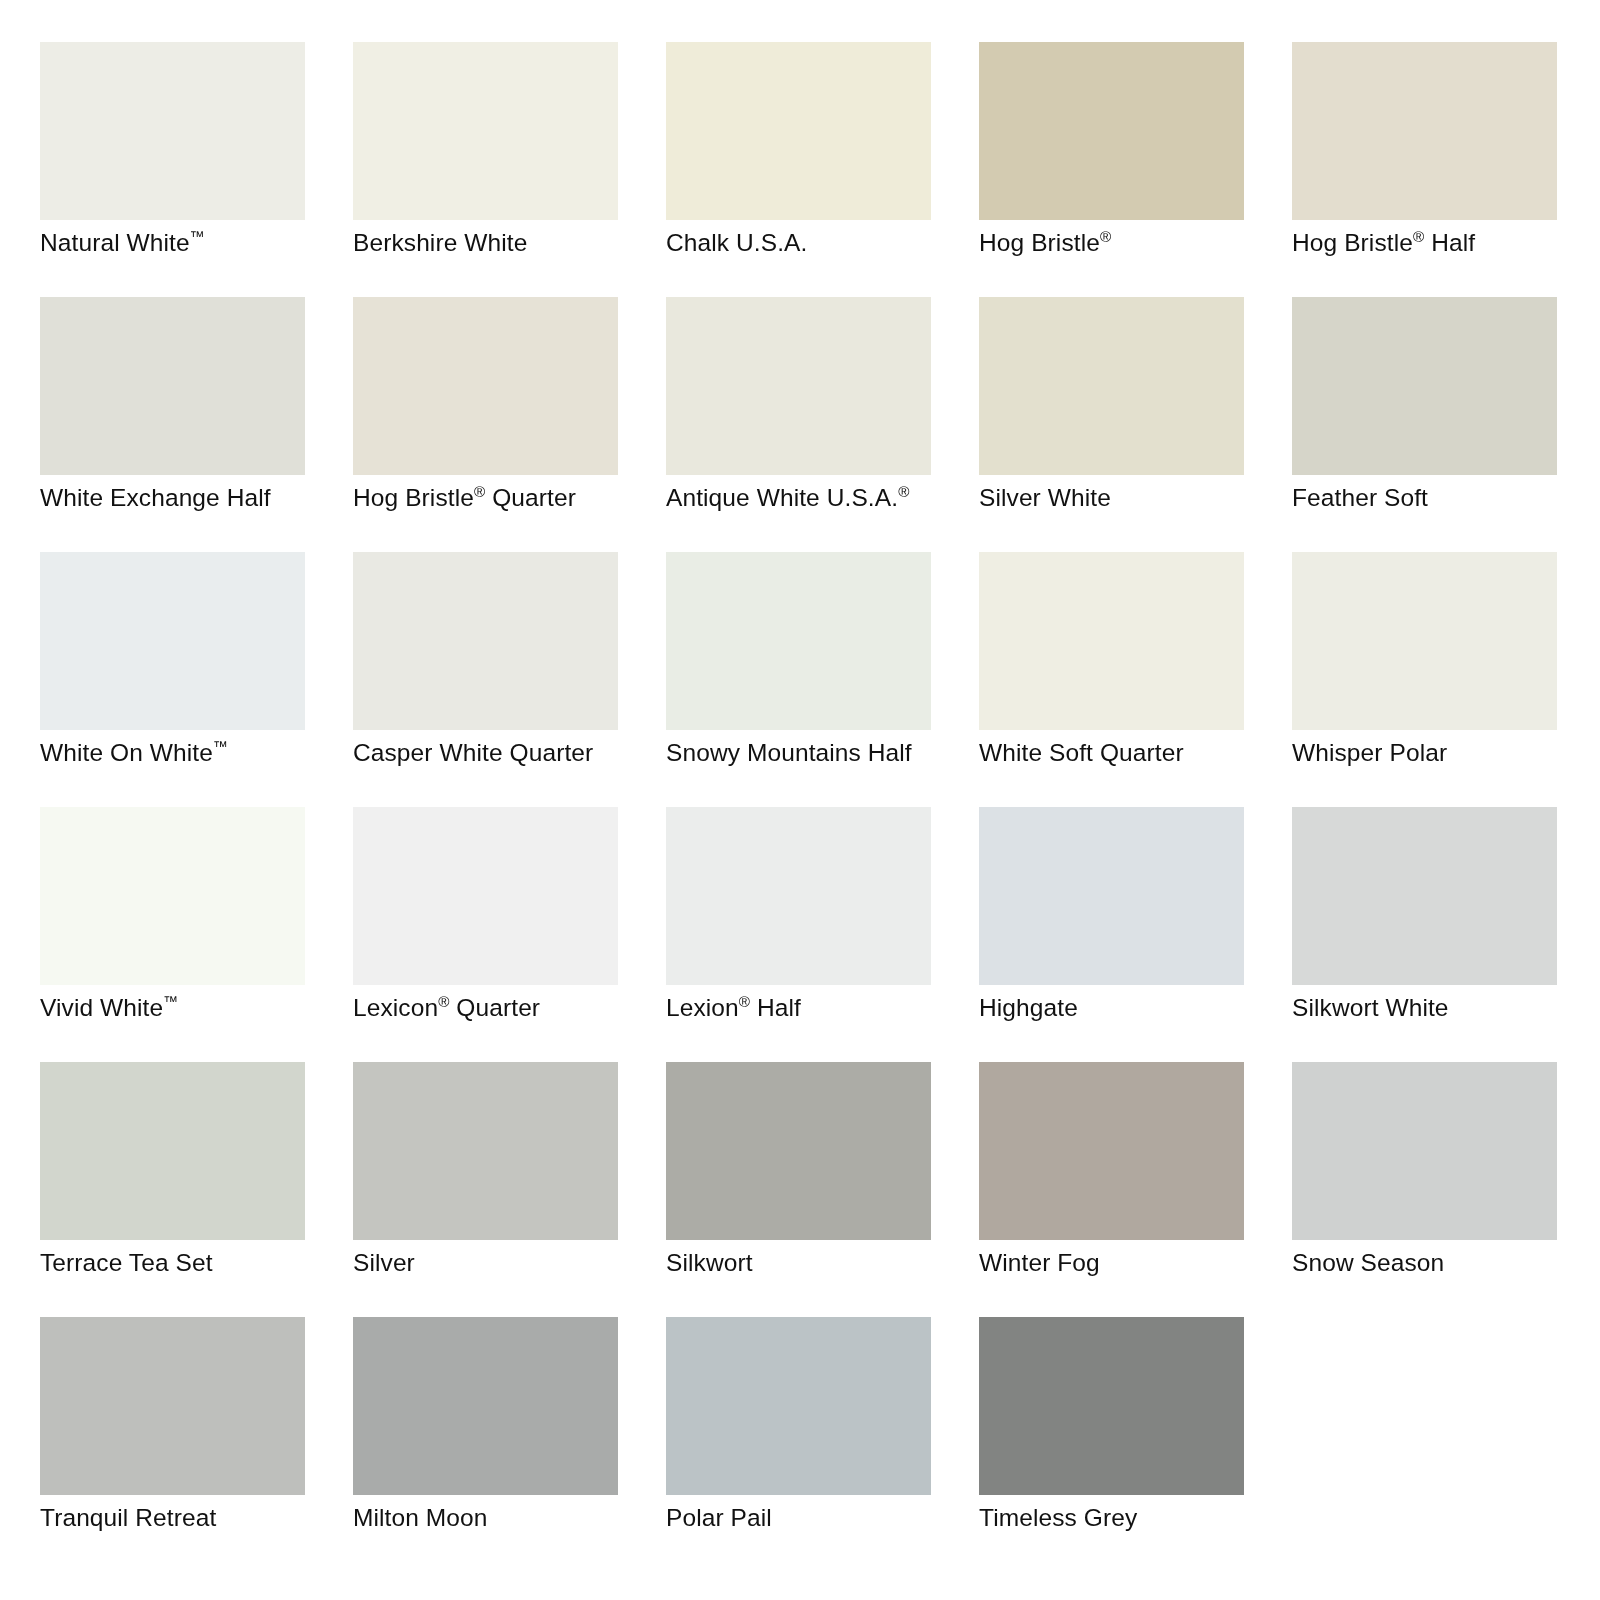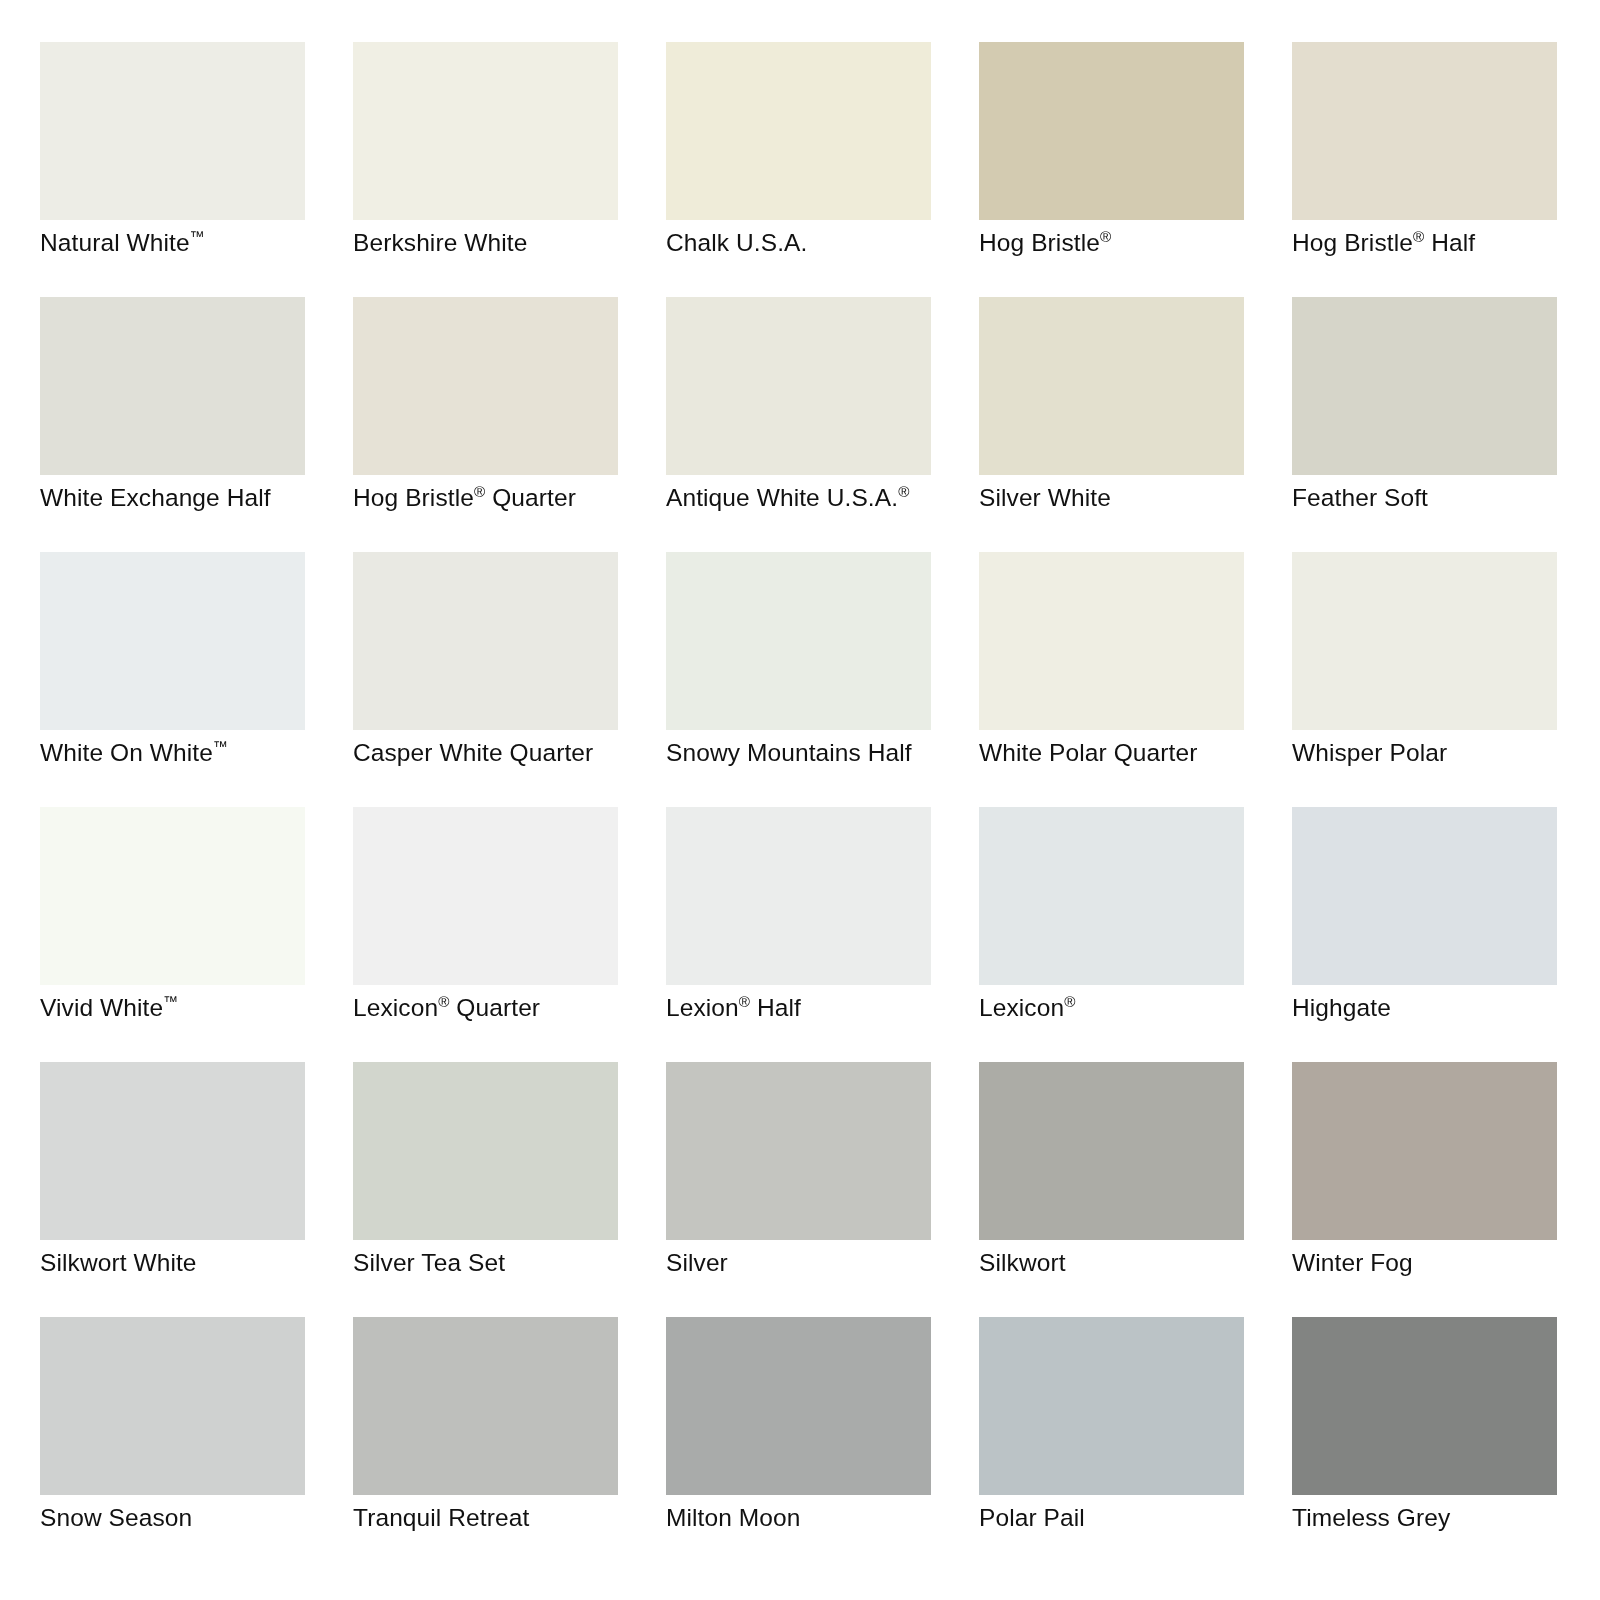--- a/index.html
+++ b/index.html
@@ -112,53 +112,49 @@
     <div class="swatch-cell">
       <div class="swatch-chip" style="background-color: rgb(233, 233, 227);"></div>
       <div class="swatch-label">Casper White Quarter</div>
     </div>
     <div class="swatch-cell">
       <div class="swatch-chip" style="background-color: rgb(233, 237, 229);"></div>
       <div class="swatch-label">Snowy Mountains Half</div>
     </div>
     <div class="swatch-cell">
       <div class="swatch-chip" style="background-color: rgb(239, 238, 227);"></div>
-      <div class="swatch-label">White Polar Quarter</div>
+      <div class="swatch-label">White Soft Quarter</div>
     </div>
     <div class="swatch-cell">
       <div class="swatch-chip" style="background-color: rgb(237, 237, 228);"></div>
       <div class="swatch-label">Whisper Polar</div>
     </div>
     <div class="swatch-cell">
       <div class="swatch-chip" style="background-color: rgb(246, 249, 242);"></div>
       <div class="swatch-label">Vivid White<sup>™</sup></div>
     </div>
     <div class="swatch-cell">
       <div class="swatch-chip" style="background-color: rgb(240, 240, 240);"></div>
       <div class="swatch-label">Lexicon<sup class="reg-big">®</sup> Quarter</div>
     </div>
     <div class="swatch-cell">
       <div class="swatch-chip" style="background-color: rgb(235, 237, 236);"></div>
       <div class="swatch-label">Lexion<sup>®</sup> Half</div>
     </div>
     <div class="swatch-cell">
-      <div class="swatch-chip" style="background-color: rgb(226, 231, 232);"></div>
-      <div class="swatch-label">Lexicon<sup>®</sup></div>
-    </div>
-    <div class="swatch-cell">
       <div class="swatch-chip" style="background-color: rgb(220, 225, 229);"></div>
       <div class="swatch-label">Highgate</div>
     </div>
     <div class="swatch-cell">
       <div class="swatch-chip" style="background-color: rgb(215, 217, 216);"></div>
       <div class="swatch-label">Silkwort White</div>
     </div>
     <div class="swatch-cell">
       <div class="swatch-chip" style="background-color: rgb(210, 214, 205);"></div>
-      <div class="swatch-label">Silver Tea Set</div>
+      <div class="swatch-label">Terrace Tea Set</div>
     </div>
     <div class="swatch-cell">
       <div class="swatch-chip" style="background-color: rgb(196, 197, 192);"></div>
       <div class="swatch-label">Silver</div>
     </div>
     <div class="swatch-cell">
       <div class="swatch-chip" style="background-color: rgb(172, 172, 166);"></div>
       <div class="swatch-label">Silkwort</div>
     </div>
     <div class="swatch-cell">

